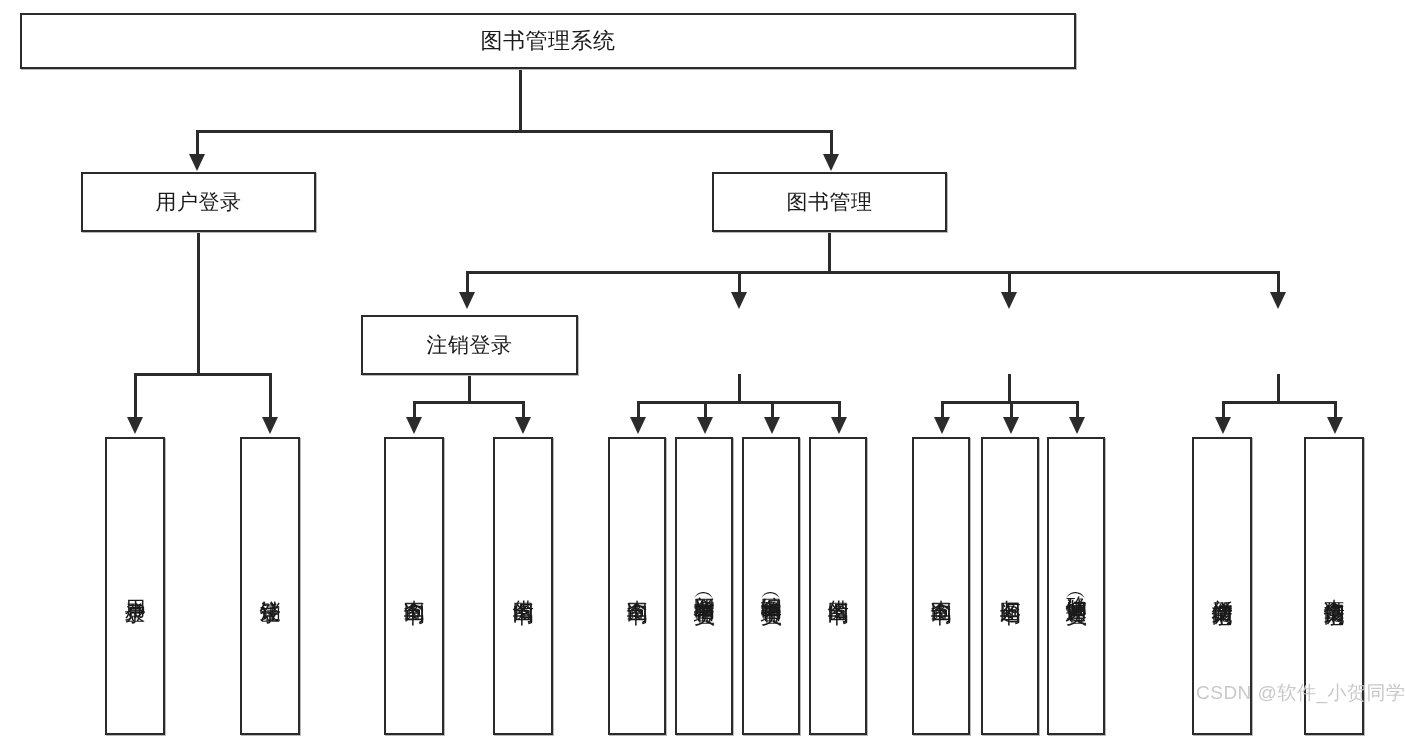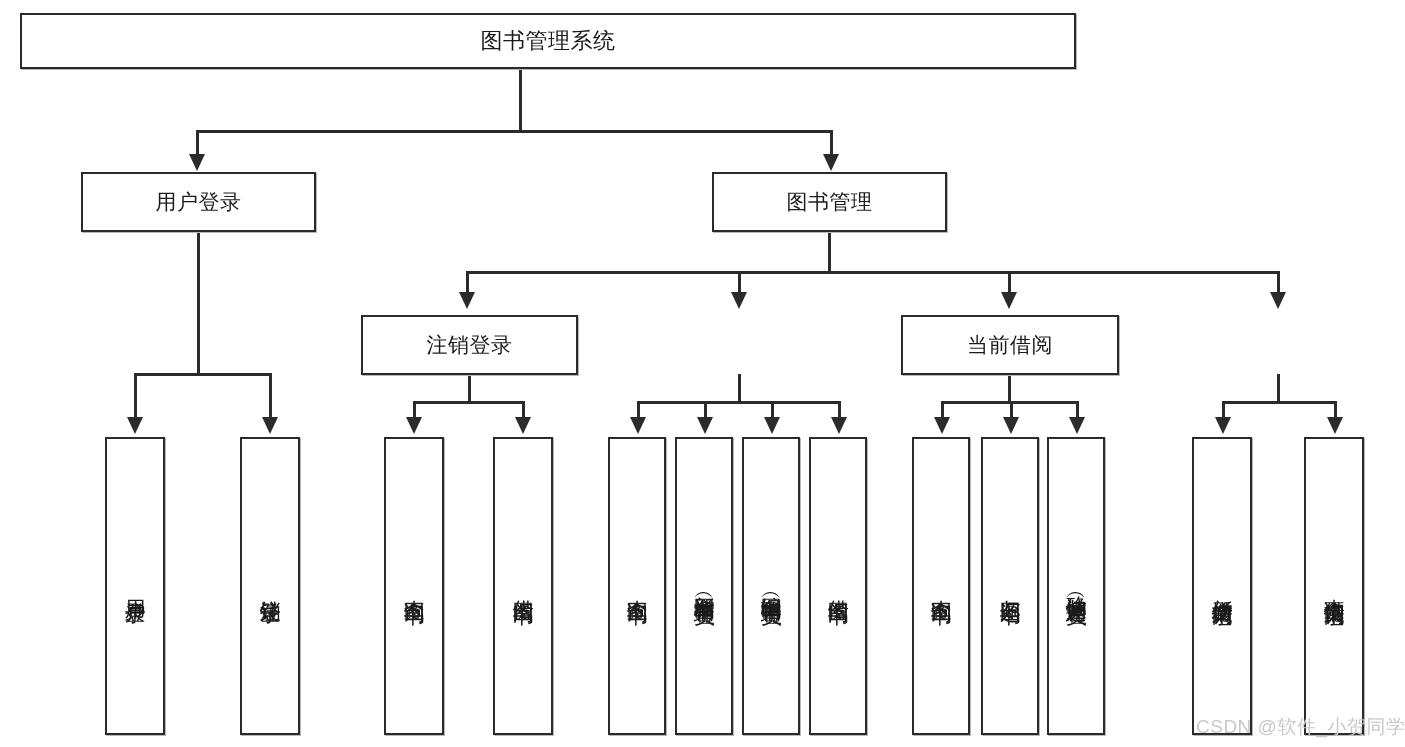--- a/index.html
+++ b/index.html
@@ -154,23 +154,20 @@
 
   <div class="node horiz" style="left:712px; top:172px; width:235px; height:60px;">
     <span class="node-label">图书管理</span>
   </div>
 
   <div class="node horiz" style="left:361px; top:315px; width:217px; height:60px;">
     <span class="node-label">注销登录</span>
   </div>
 
 
-  <div class="node horiz" style="left:901px; top:315px; width:218px; height:60px;">
-    <span class="node-label">当前借阅</span>
-  </div>
 
 
   <div class="node vert" style="left:105px; top:437px; width:60px; height:298px;">
     <span class="node-label">用户登录</span>
   </div>
   <div class="node vert" style="left:240px; top:437px; width:60px; height:298px;">
     <span class="node-label">注销登录</span>
   </div>
 
   <div class="node vert" style="left:384px; top:437px; width:60px; height:298px;">
@@ -203,15 +200,15 @@
     <span class="node-label">确认归还（管理员）</span>
   </div>
 
   <div class="node vert" style="left:1192px; top:437px; width:60px; height:298px;">
     <span class="node-label">新增借阅记录</span>
   </div>
   <div class="node vert" style="left:1304px; top:437px; width:60px; height:298px;">
     <span class="node-label">查询借阅记录</span>
   </div>
 
-  <div class="watermark" style="left:1196px; top:714px;">CSDN @软件_小贺同学</div>
+  <div class="watermark" style="left:1196px; top:680px;">CSDN @软件_小贺同学</div>
 
 </div>
 
 </body></html>

